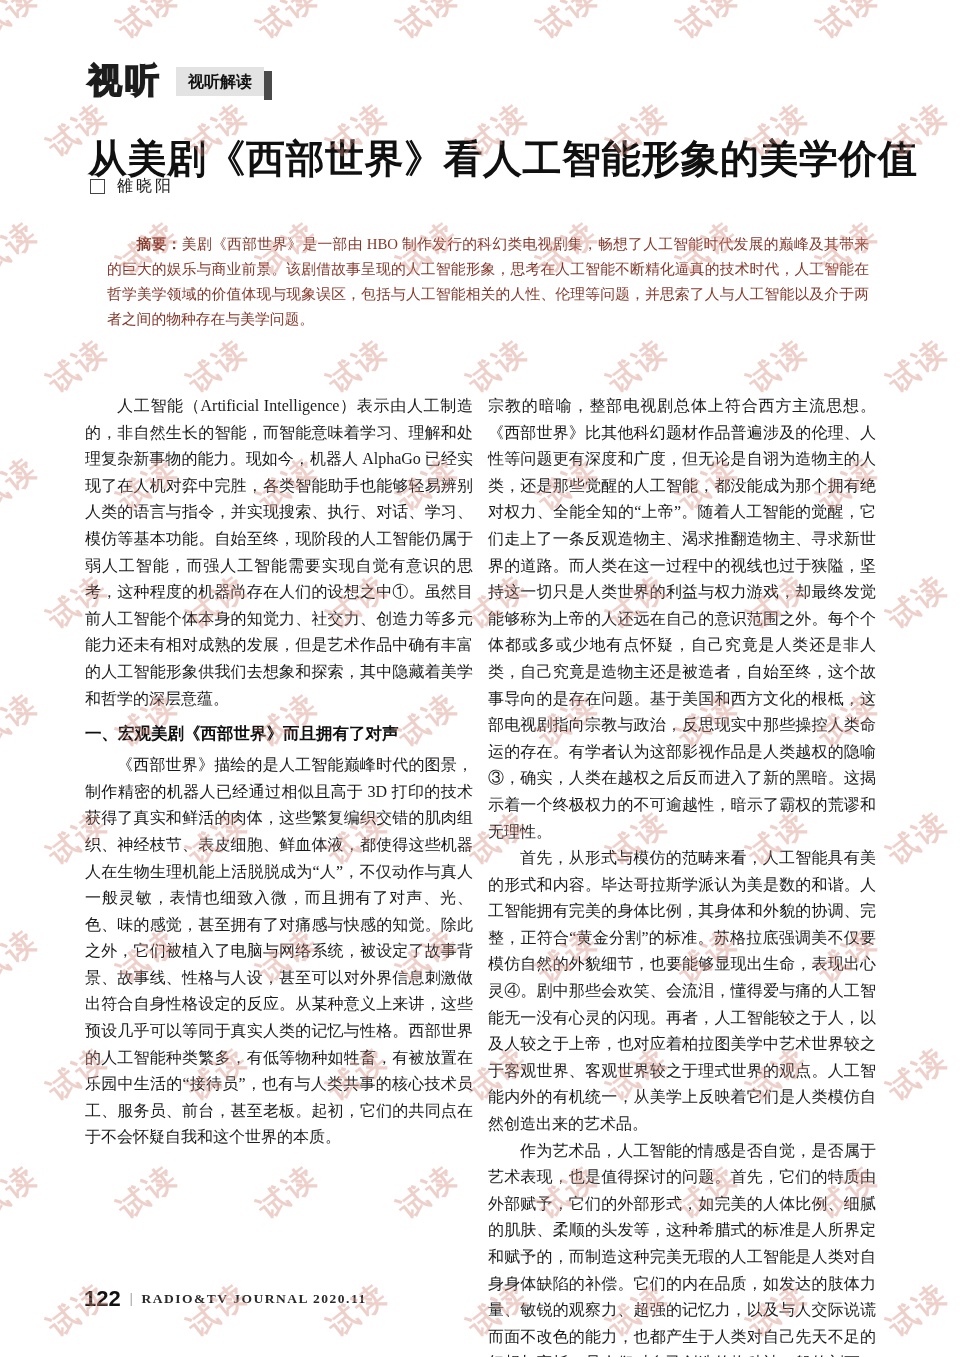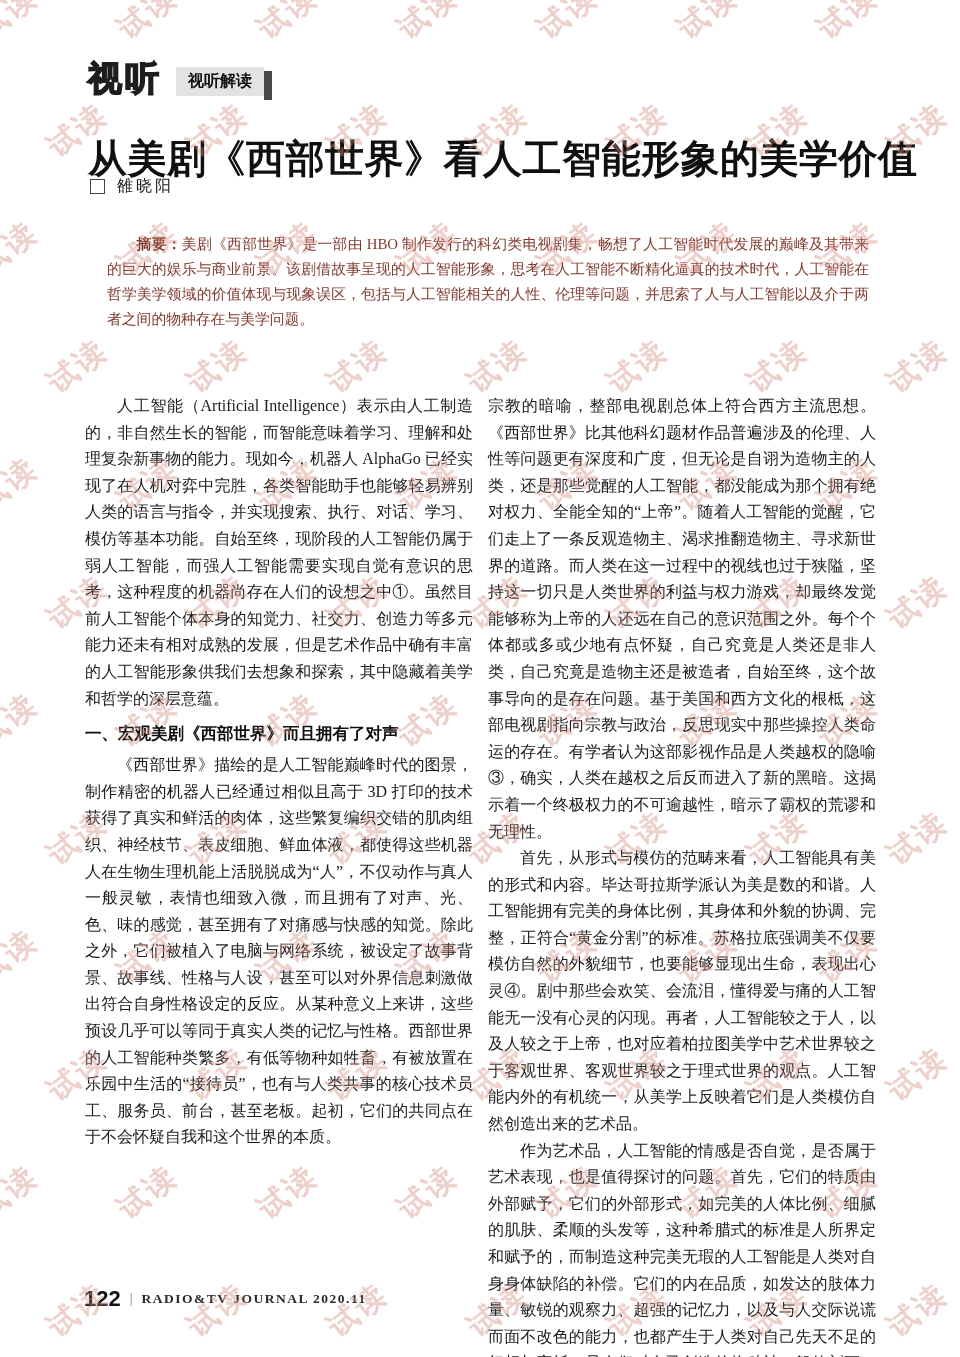--- a/index.html
+++ b/index.html
@@ -6,24 +6,24 @@
   .page{position:relative;width:960px;height:1357px;background:#ffffff;margin:0 auto;
         overflow:hidden;font-family:"Liberation Serif","DejaVu Serif",serif;color:#1c1c1c;}
 
   
   .wm-layer{position:absolute;inset:0;z-index:6;pointer-events:none;overflow:hidden;}
   .wm{position:absolute;transform:rotate(-38deg);font-size:30px;font-weight:bold;
       font-family:"Liberation Sans",sans-serif;color:rgba(214,144,132,0.42);letter-spacing:3px;white-space:nowrap;}
 
   
   .header{position:absolute;top:64px;left:88px;display:flex;align-items:center;gap:14px;z-index:2;}
-  .journal-logo{font-family:Liberation Mono, monospace;font-weight:bold;font-size:34px;
+  .journal-logo{font-family:Liberation Serif, serif;font-weight:bold;font-size:34px;
       letter-spacing:3px;color:#ffffff;-webkit-text-stroke:1.7px #1d1d1d;line-height:1;}
   .column-badge{display:flex;align-items:stretch;}
-  .column-badge .badge-label{background:#e3e3e3;color:#111;font-family:Liberation Mono, monospace;
+  .column-badge .badge-label{background:#e3e3e3;color:#111;font-family:Liberation Serif, serif;
       font-weight:bold;font-size:16px;line-height:1;padding:7px 12px 6px 12px;}
   .column-badge .badge-bar{width:8px;background:#4a4a4a;margin-top:4px;margin-bottom:-4px;}
 
   .article-title{position:absolute;top:106px;left:88px;width:800px;z-index:2;
       font-size:39px;font-weight:bold;letter-spacing:0.5px;color:#101010;white-space:nowrap;}
 
   .author-line{position:absolute;top:176px;left:90px;z-index:2;display:flex;align-items:center;gap:12px;
       font-size:16px;color:#222;letter-spacing:3px;}
   .author-square{display:inline-block;width:13px;height:13px;border:1.5px solid #444;background:transparent;}
 

